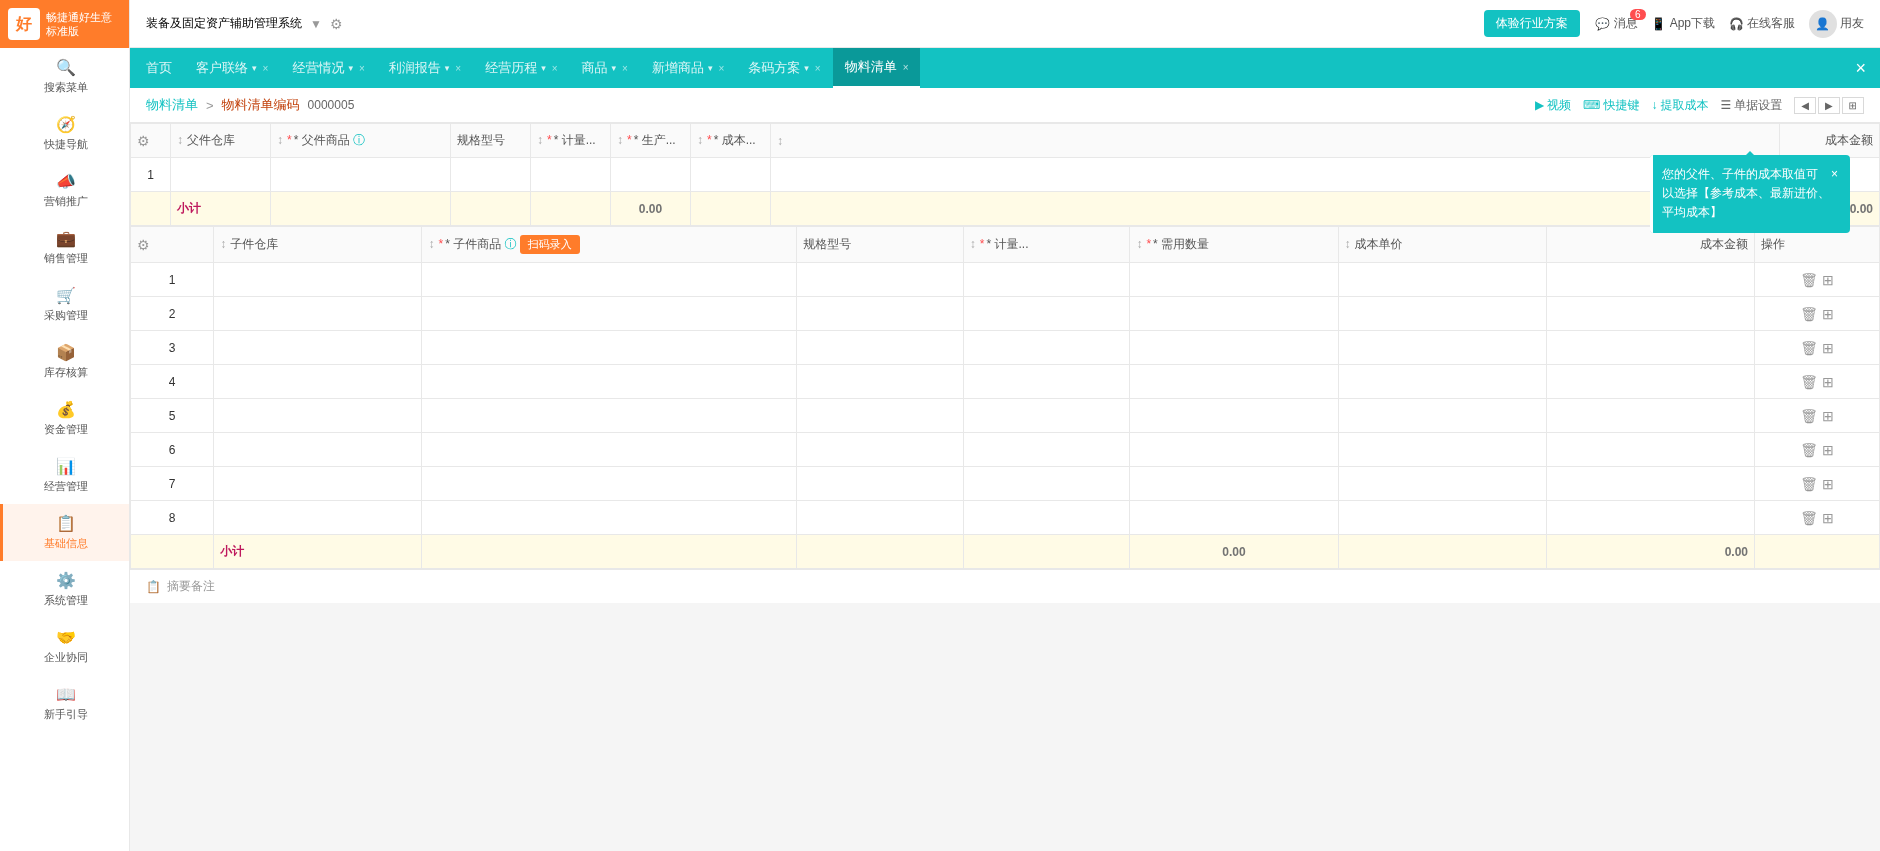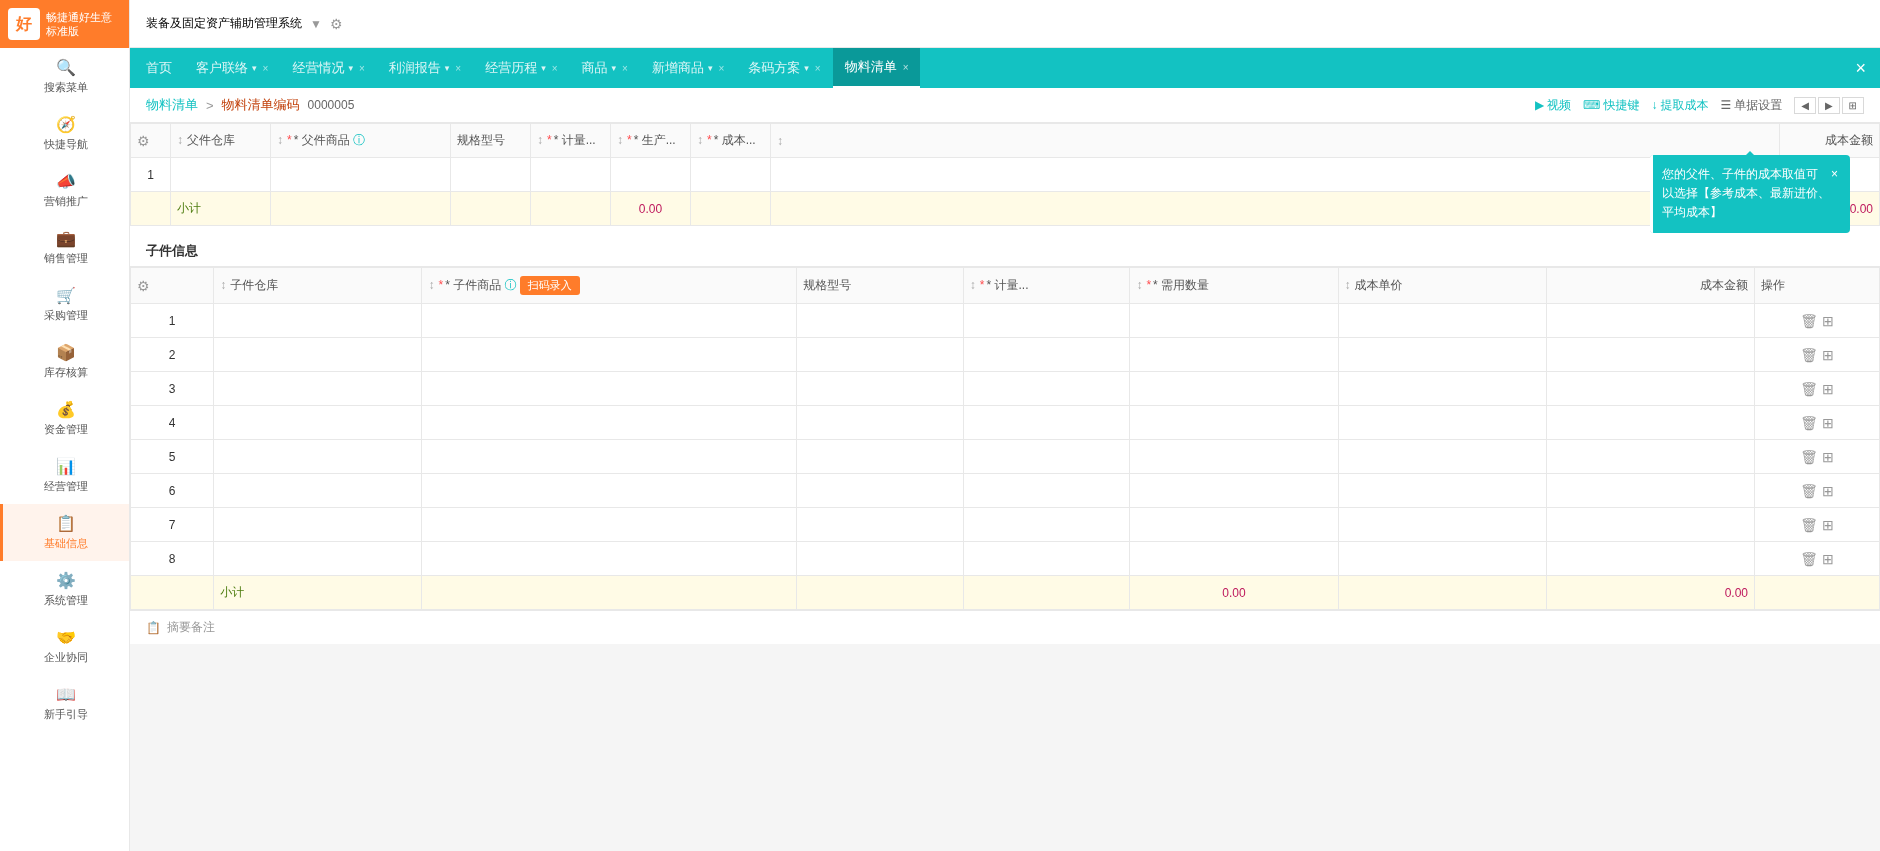--- a/index.html
+++ b/index.html
@@ -246,22 +246,22 @@
       height: 34px;
       color: #333;
     }
     .th-required { color: #ff4d4f; margin-right: 2px; }
     .settings-icon { color: #999; font-size: 14px; cursor: pointer; }
     .row-num { color: #999; text-align: center; width: 30px; }
     .subtotal-row td {
       background: #fffbe6;
       font-weight: 500;
     }
-    .subtotal-label { color: #4d7c0f; }
-    .subtotal-value { color: #be185d; font-weight: normal; }
+    .subtotal-label { color: #be185d; font-weight: bold; }
+    .subtotal-value { color: #737373; font-weight: bold; }
 
     
     .btn-scan {
       background: #ff7c2a;
       color: #fff;
       border: none;
       padding: 2px 8px;
       border-radius: 3px;
       cursor: pointer;
       font-size: 11px;
@@ -419,20 +419,42 @@
   </div>
 </div>
 
 <div class="main">
 
   <div class="top-header">
     <div class="header-left">
       <span>装备及固定资产辅助管理系统</span>
       <span style="color:#999;cursor:pointer;">▼</span>
       <span style="color:#999;cursor:pointer;font-size:14px;">⚙</span>
+    </div>
+    <div class="header-actions">
+      <button class="btn-experience">体验行业方案</button>
+      <div class="header-icon-group">
+        <div class="header-icon-item">
+          <span>💬</span>
+          <span class="badge">6</span>
+          <span>消息</span>
+        </div>
+        <div class="header-icon-item">
+          <span>📱</span>
+          <span>App下载</span>
+        </div>
+        <div class="header-icon-item">
+          <span>🎧</span>
+          <span>在线客服</span>
+        </div>
+        <div class="header-icon-item">
+          <div class="user-avatar">👤</div>
+          <span>用友</span>
+        </div>
+      </div>
     </div>
   </div>
 
   <div class="tab-bar">
     <div class="tab-item">
       <span>首页</span>
     </div>
     <div class="tab-item">
       <span>客户联络</span>
       <span style="font-size:9px;">▾</span>
@@ -553,23 +575,20 @@
               <td class="col-unit"></td>
               <td class="col-prod" style="text-align:center;"><span class="subtotal-value">0.00</span></td>
               <td class="col-cost"></td>
               <td style="flex:1;"></td>
               <td class="col-costamt" style="text-align:right;"><span class="subtotal-value">0.00</span></td>
             </tr>
           </tbody>
         </table>
       </div>
 
-      <div class="section-header" style="margin-top:8px;">
-        <span>子件信息</span>
-      </div>
       <div class="table-container">
         <table class="data-table">
           <thead>
             <tr>
               <th class="col-rownum"><span class="settings-icon">⚙</span></th>
               <th class="col-warehouse"><span style="margin-right:4px;color:#aaa">↕</span><span>子件仓库</span></th>
               <th class="col-product">
                 <span style="margin-right:4px;color:#aaa">↕</span><span class="th-required">*</span><span>* 子件商品</span> <span style="color:#13c2c2">ⓘ</span>
                 <button class="btn-scan">扫码录入</button>
               </th>

